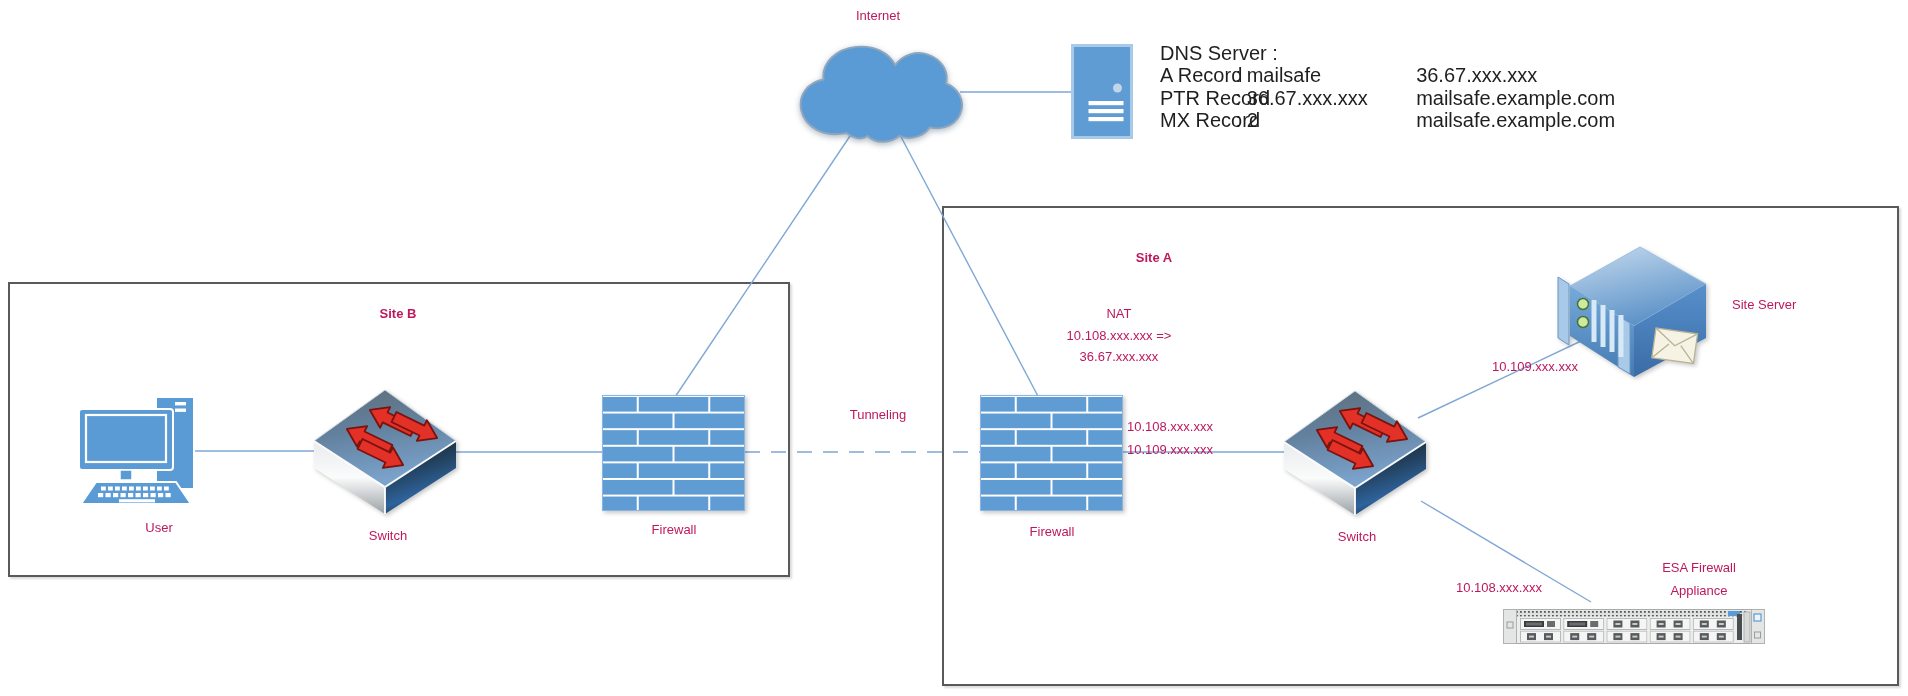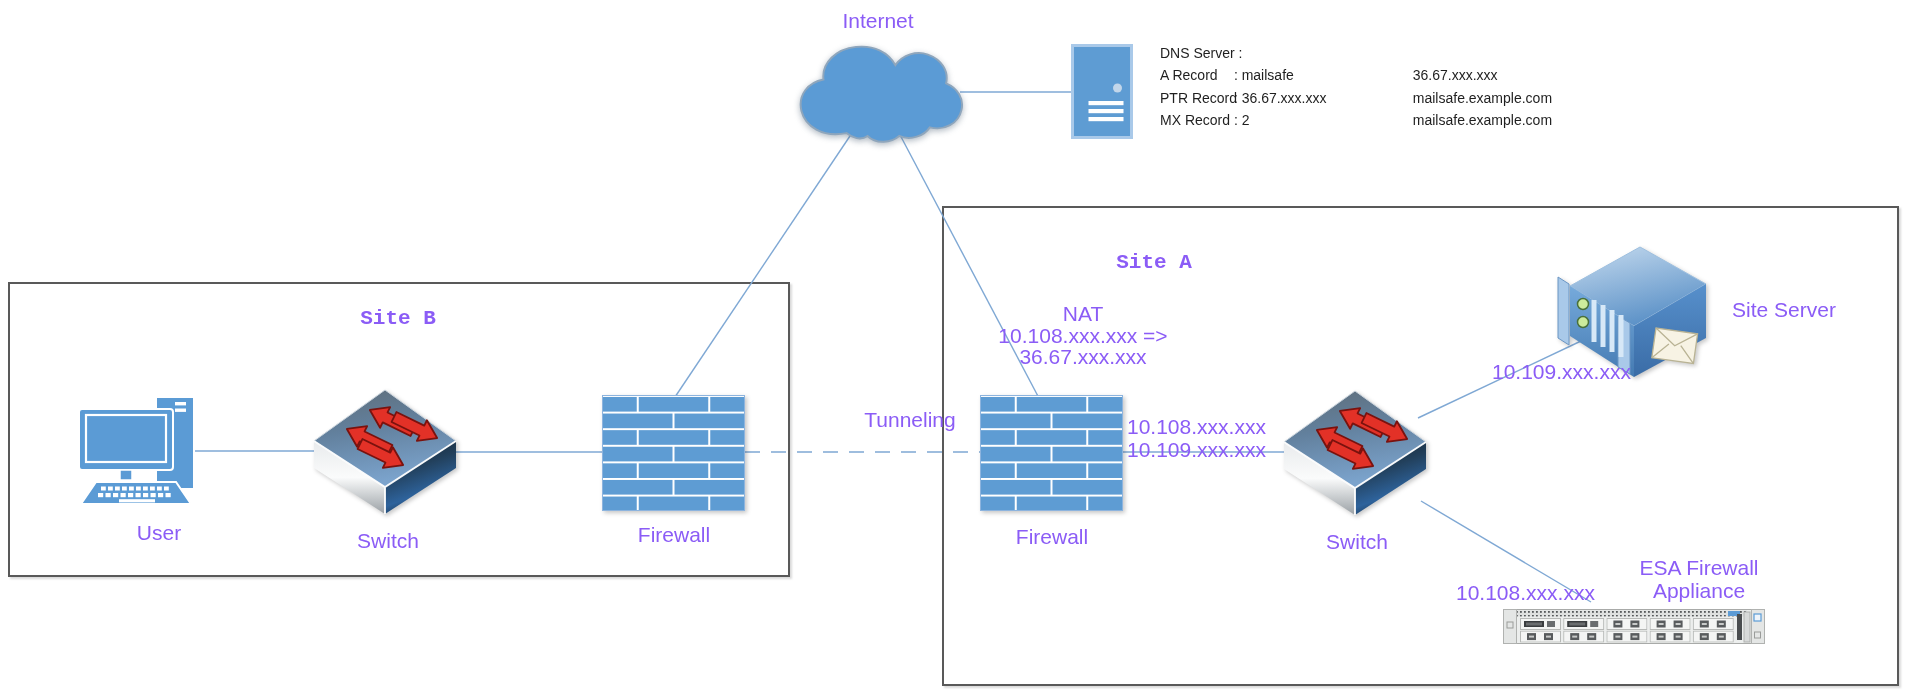--- a/index.html
+++ b/index.html
@@ -1,25 +1,25 @@
 <!DOCTYPE html>
 <html><head>
 <meta charset="utf-8">
 <style>
   html,body{margin:0;padding:0;background:#fff;font-family:"Liberation Sans",sans-serif;}
   #canvas{position:relative;width:1908px;height:696px;background:#fff;overflow:hidden;}
-  .lbl{position:absolute;white-space:nowrap;font-size:21px;color:#8b5cf6;line-height:1.25;}
+  .lbl{position:absolute;white-space:nowrap;font-size:13px;color:#be185d;line-height:1.25;}
   .ctr{transform:translateX(-50%);text-align:center;}
-  .bold{font-weight:bold;font-family:Liberation Mono, monospace;}
+  .bold{font-weight:bold;}
   .site-box{position:absolute;border:2px solid #595959;box-shadow:2px 2px 2px rgba(0,0,0,0.15);background:transparent;}
   .lines-layer{position:absolute;left:0;top:0;}
   .icon-svg{position:absolute;}
   .shadowed{filter:drop-shadow(2px 2px 2px rgba(0,0,0,0.22));}
   .cloud-shadow{filter:drop-shadow(0px 2px 3px rgba(80,100,120,0.45));}
-  .dns-block{position:absolute;left:1160px;top:42px;font-size:14px;color:#1f1f1f;}
+  .dns-block{position:absolute;left:1160px;top:42px;font-size:20px;color:#1f1f1f;}
   .dns-row{height:22.3px;line-height:22.3px;white-space:nowrap;}
   .dns-c1{display:inline-block;width:70px;}
   .dns-c2{display:inline-block;width:175px;}
   .ip-block{line-height:22.5px;}
   .nat-block{line-height:21.5px;}
   .esa-lbl{line-height:22.5px;}
 </style>
 </head>
 <body>
 
@@ -261,27 +261,27 @@
     <div class="dns-row">
       <span class="dns-c1">MX Record</span>
       <span class="dns-c2">: 2</span>
       <span class="dns-c3">mailsafe.example.com</span>
     </div>
   </div>
 
   <div class="lbl ctr bold" style="left:398px;top:306px;">Site B</div>
   <div class="lbl ctr bold" style="left:1154px;top:250px;">Site A</div>
 
-  <div class="lbl ctr nat-block" style="left:1083px;top:303px;">
+  <div class="lbl ctr nat-block" style="left:1119px;top:303px;">
     <div>NAT</div>
     <div>10.108.xxx.xxx =&gt;</div>
     <div>36.67.xxx.xxx</div>
   </div>
 
-  <div class="lbl ctr" style="left:878px;top:407px;margin-left:32px;">Tunneling</div>
+  <div class="lbl ctr" style="left:878px;top:407px;">Tunneling</div>
 
   <div class="lbl ctr" style="left:135px;top:520px;margin-left:24px;">User</div>
   <div class="lbl ctr" style="left:388px;top:528px;">Switch</div>
   <div class="lbl ctr" style="left:674px;top:522px;">Firewall</div>
 
   <div class="lbl ctr" style="left:1052px;top:524px;">Firewall</div>
   <div class="lbl ctr" style="left:1357px;top:529px;">Switch</div>
 
   <div class="lbl ip-block" style="left:1127px;top:416px;">
     <div>10.108.xxx.xxx</div>

